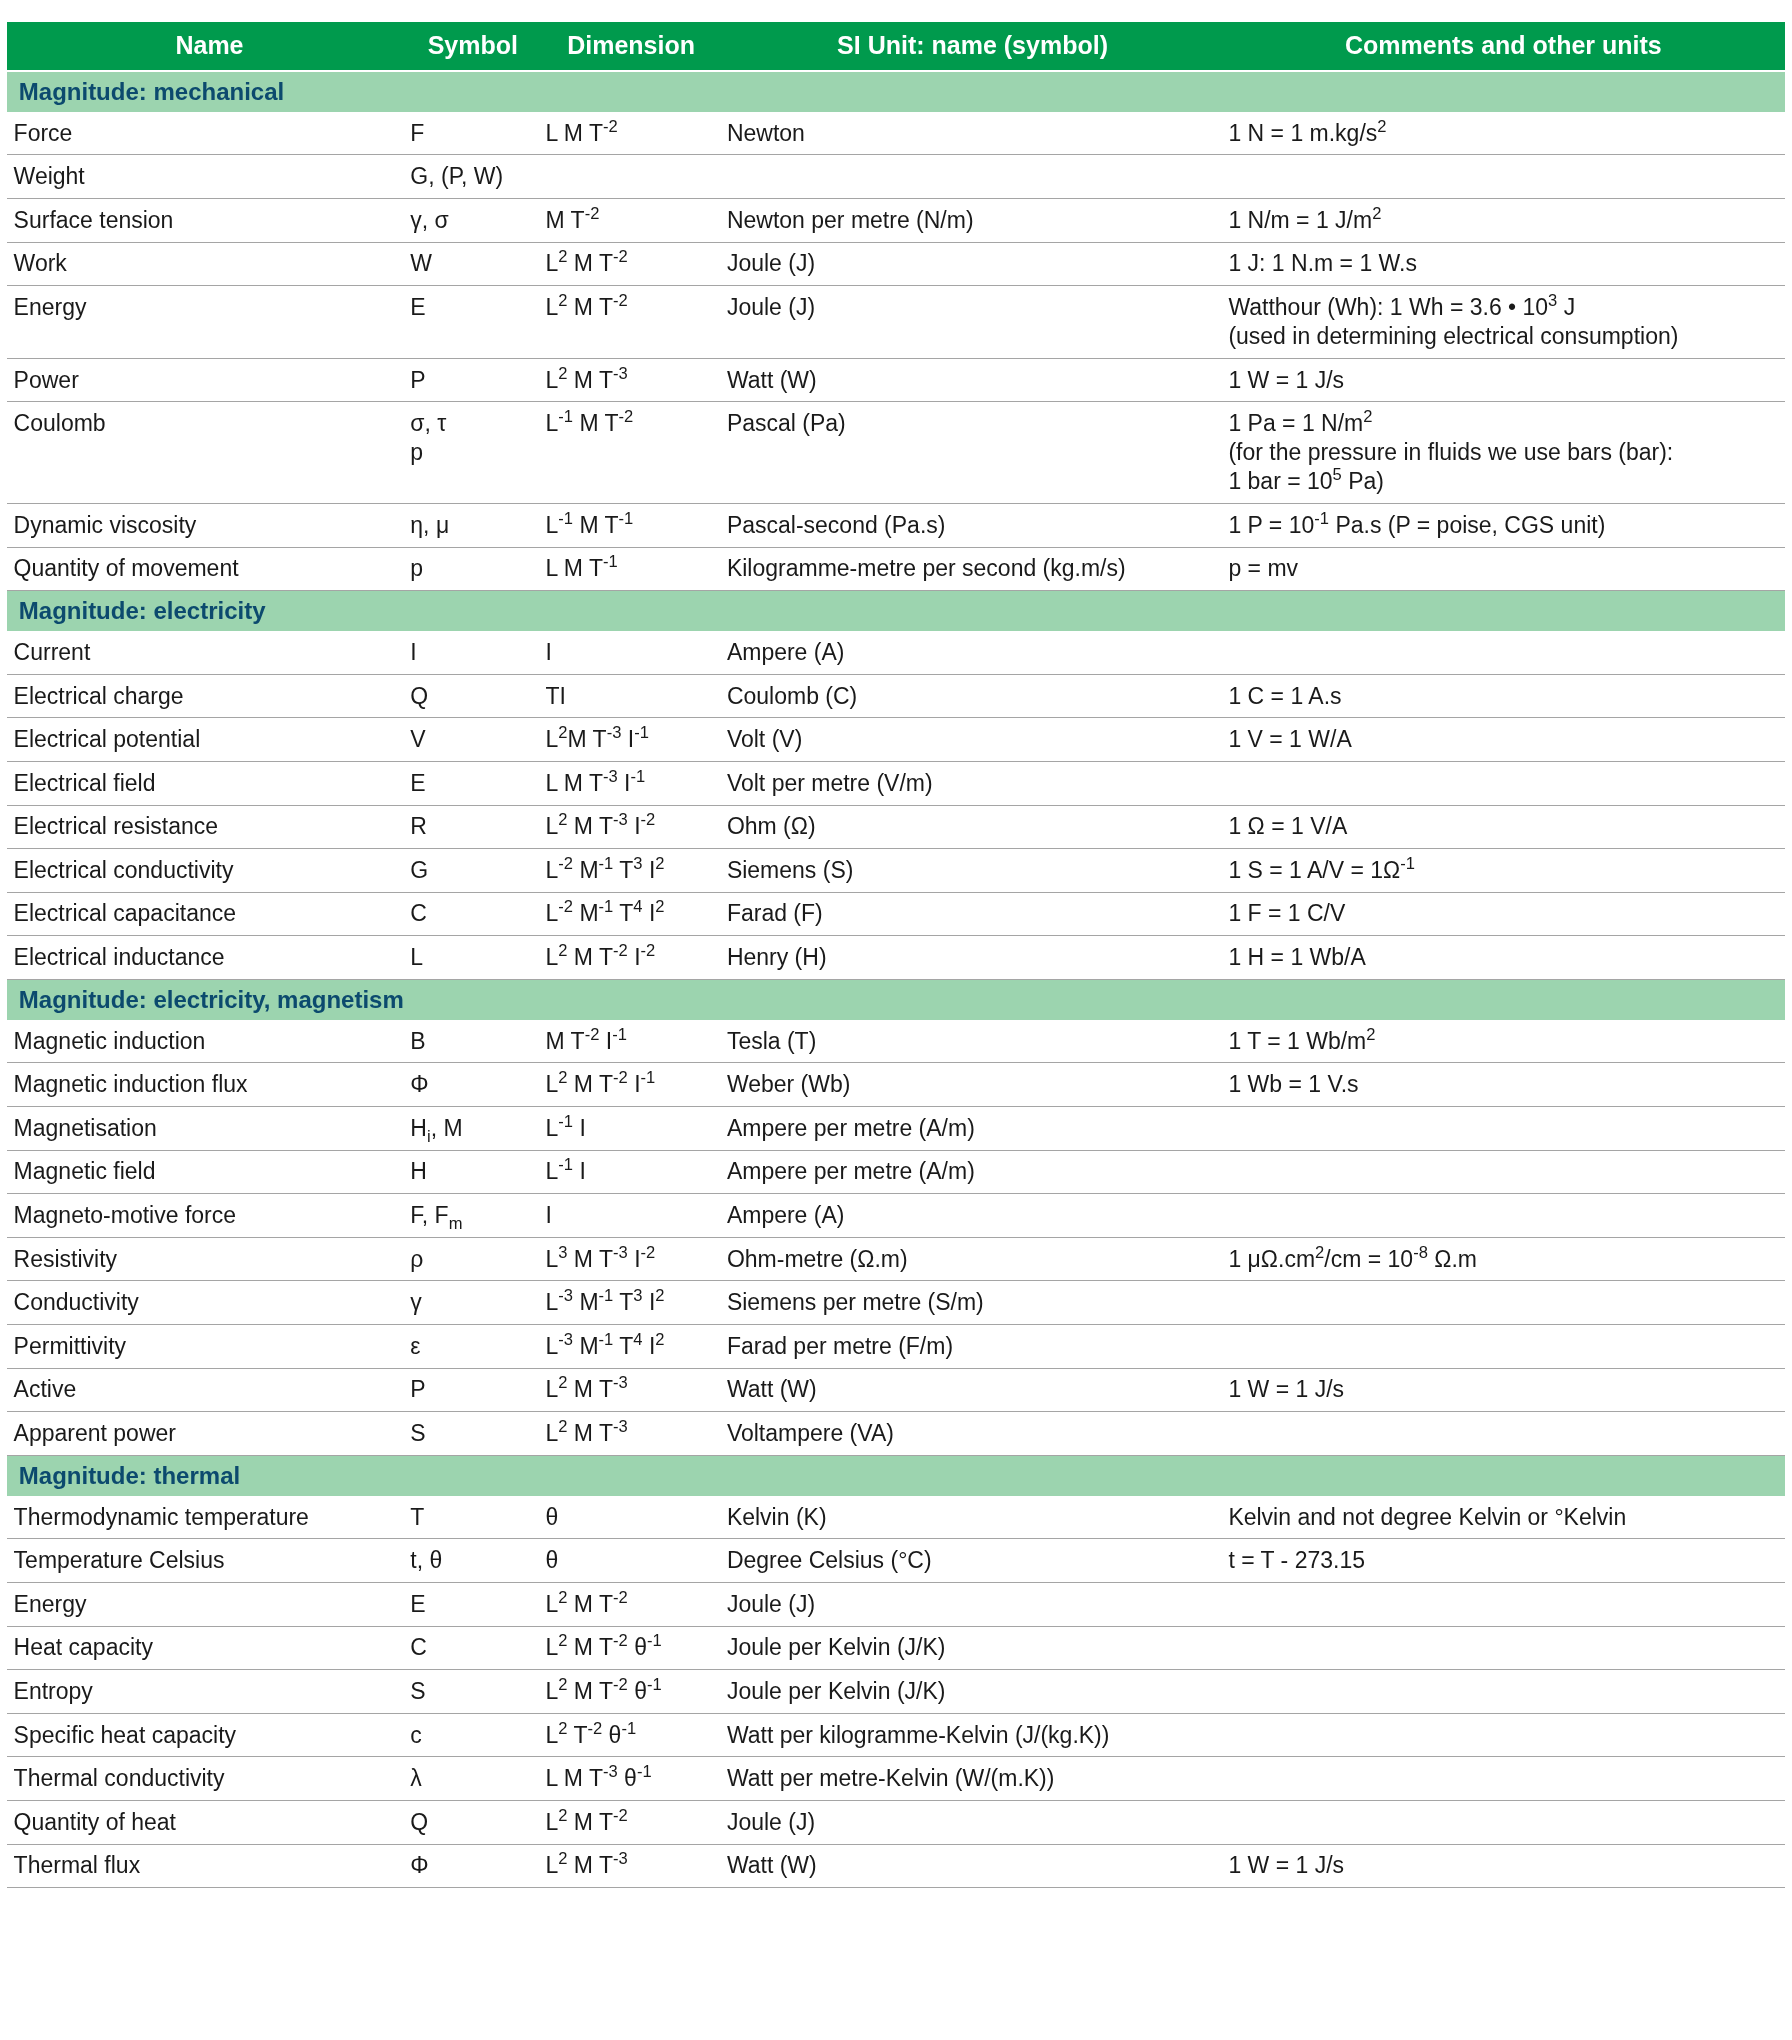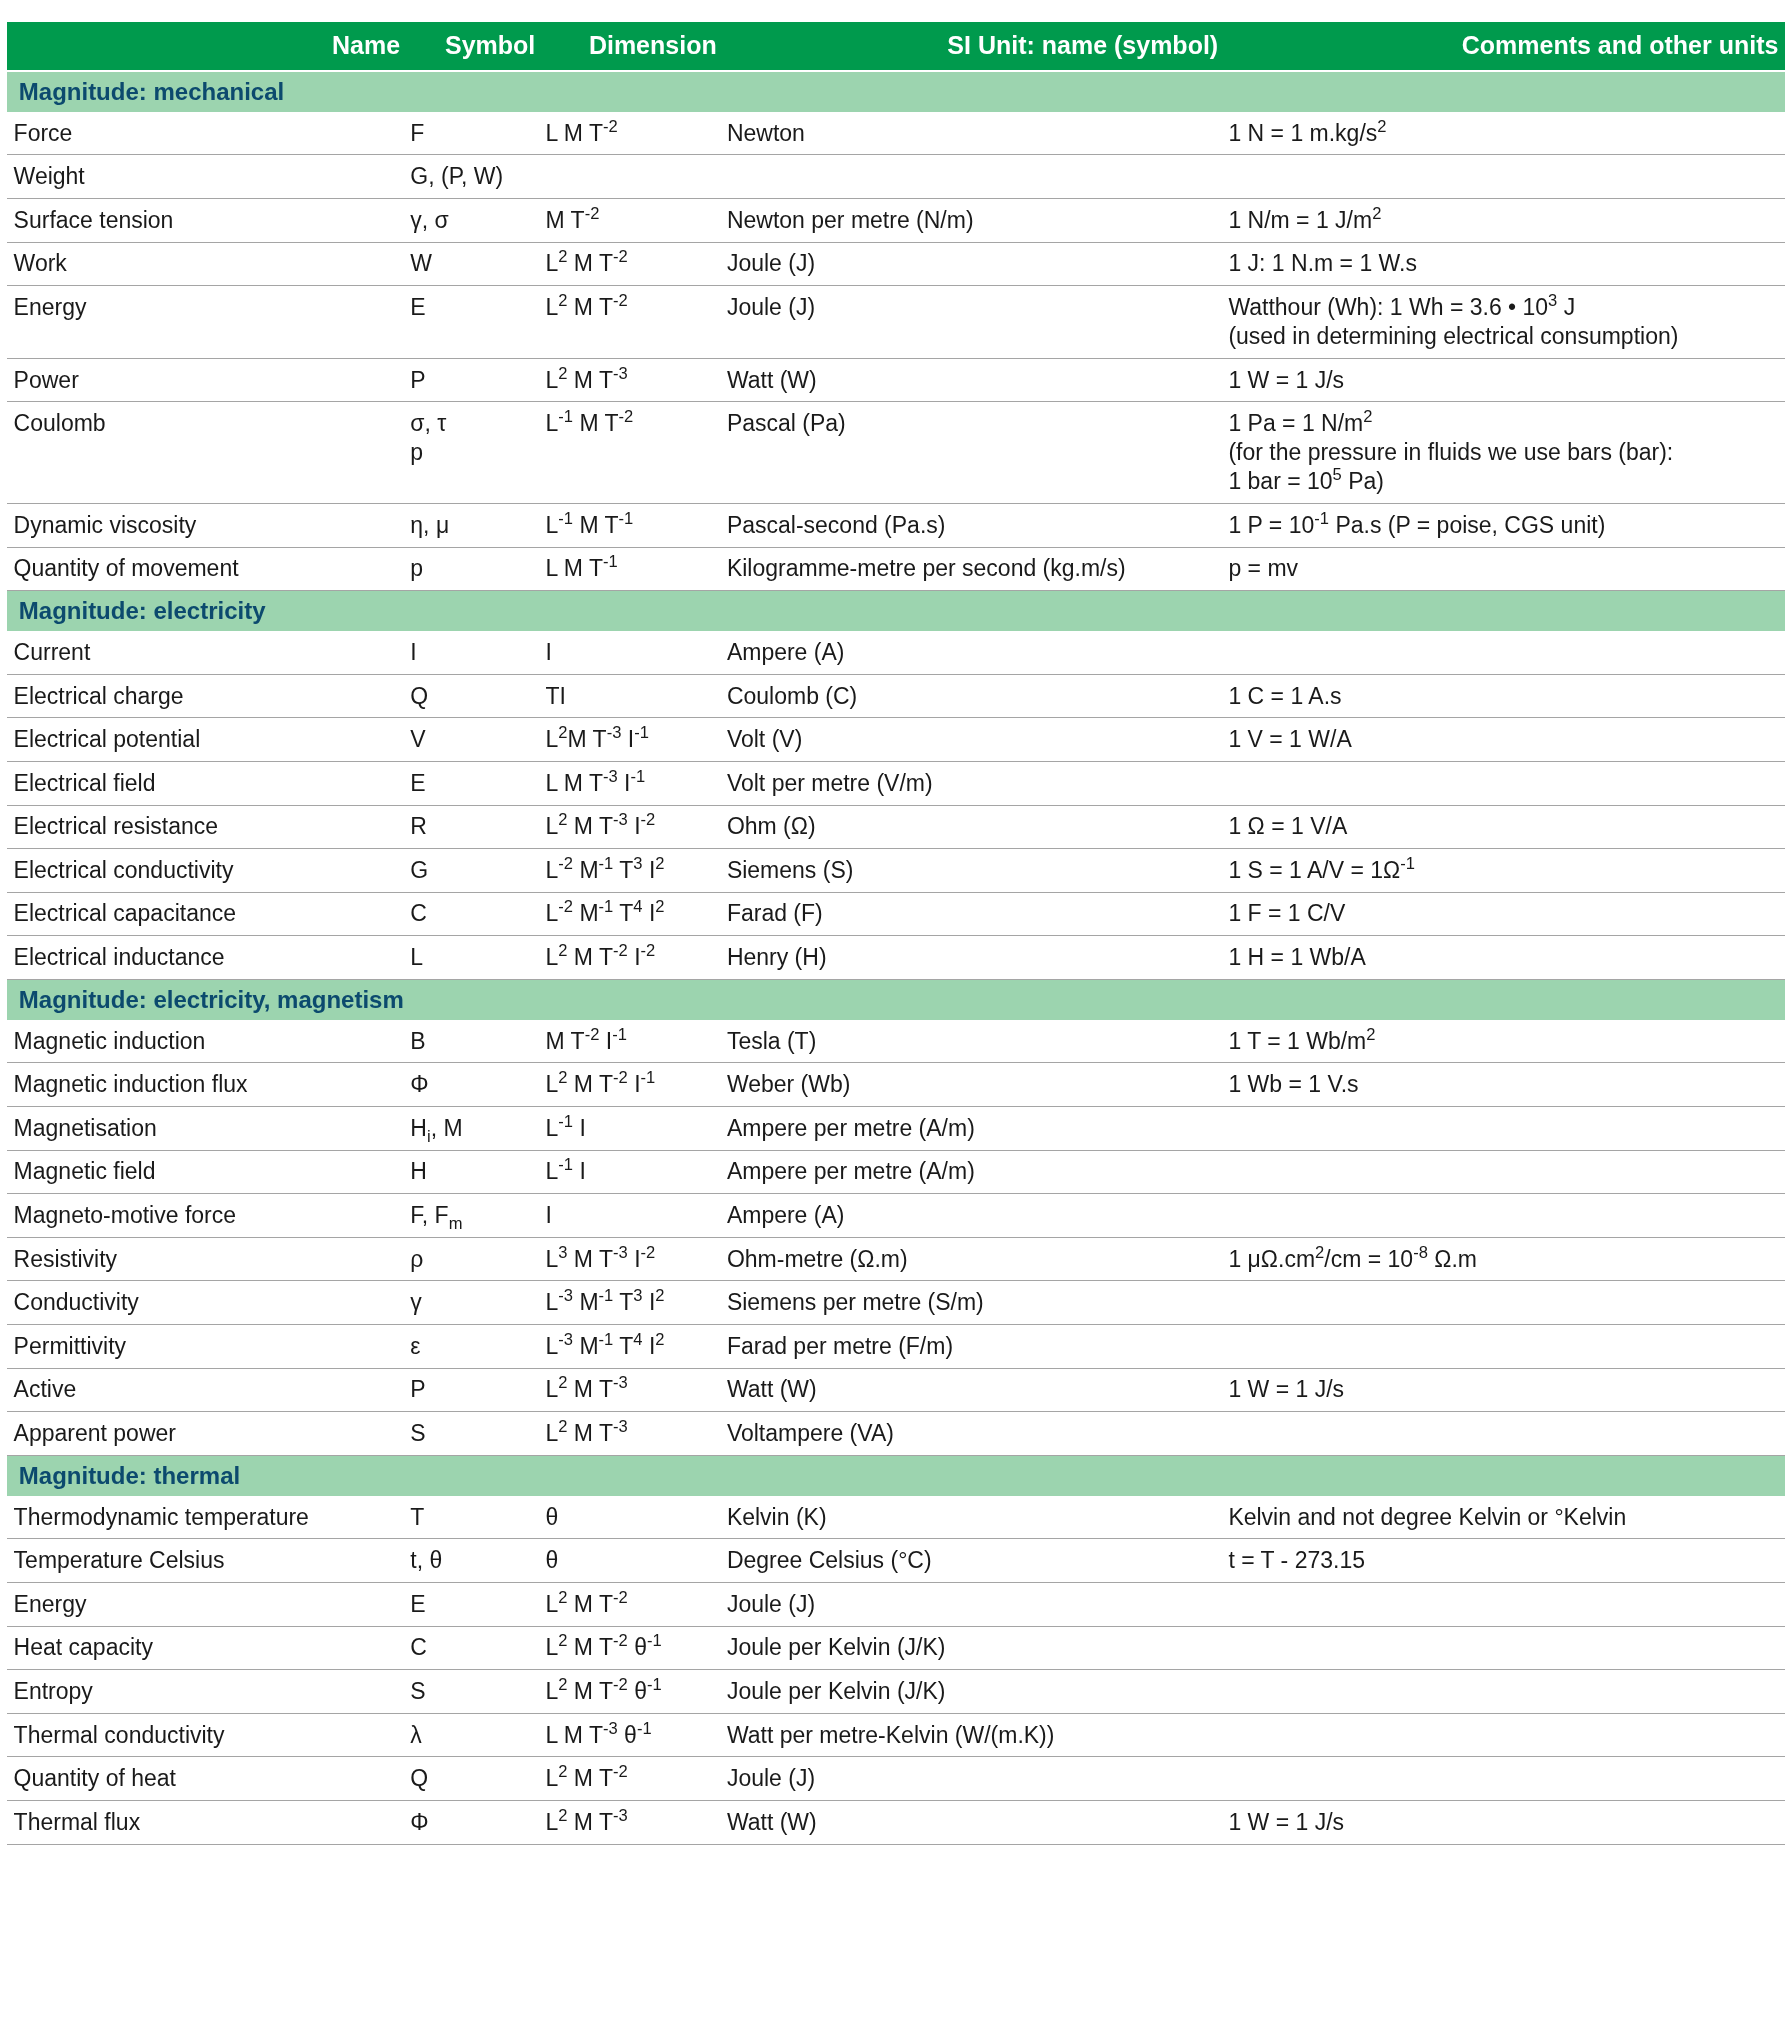--- a/index.html
+++ b/index.html
@@ -30,21 +30,21 @@
   col.c-symbol{width:7.6%;}
   col.c-dimension{width:10.2%;}
   col.c-unit{width:28.2%;}
   col.c-comments{width:31.5%;}
 
   thead th{
     background:var(--header-bg);
     color:var(--header-text);
     font-weight:bold;
     font-size:25px;
-    text-align:right;
+    text-align:center;
     padding:9.4px 6.8px 9.4px 3.4px;
     border-bottom:2.6px solid #ffffff;
   }
   thead th:first-child{padding-left:12px;}
 
   tr.section-row td{
     background:var(--section-bg);
     color:#0c4a6e;
     font-weight:bold;
     font-size:24px;
@@ -316,20 +316,27 @@
           <td></td>
         </tr>
         <tr class="data-row">
           <td>Entropy</td>
           <td>S</td>
           <td>L<sup>2</sup> M T<sup>-2</sup> θ<sup>-1</sup></td>
           <td>Joule per Kelvin (J/K)</td>
           <td></td>
         </tr>
         <tr class="data-row">
+          <td>Specific heat capacity</td>
+          <td>c</td>
+          <td>L<sup>2</sup> T<sup>-2</sup> θ<sup>-1</sup></td>
+          <td>Watt per kilogramme-Kelvin (J/(kg.K))</td>
+          <td></td>
+        </tr>
+        <tr class="data-row">
           <td>Thermal conductivity</td>
           <td>λ</td>
           <td>L M T<sup>-3</sup> θ<sup>-1</sup></td>
           <td>Watt per metre-Kelvin (W/(m.K))</td>
           <td></td>
         </tr>
         <tr class="data-row">
           <td>Quantity of heat</td>
           <td>Q</td>
           <td>L<sup>2</sup> M T<sup>-2</sup></td>

